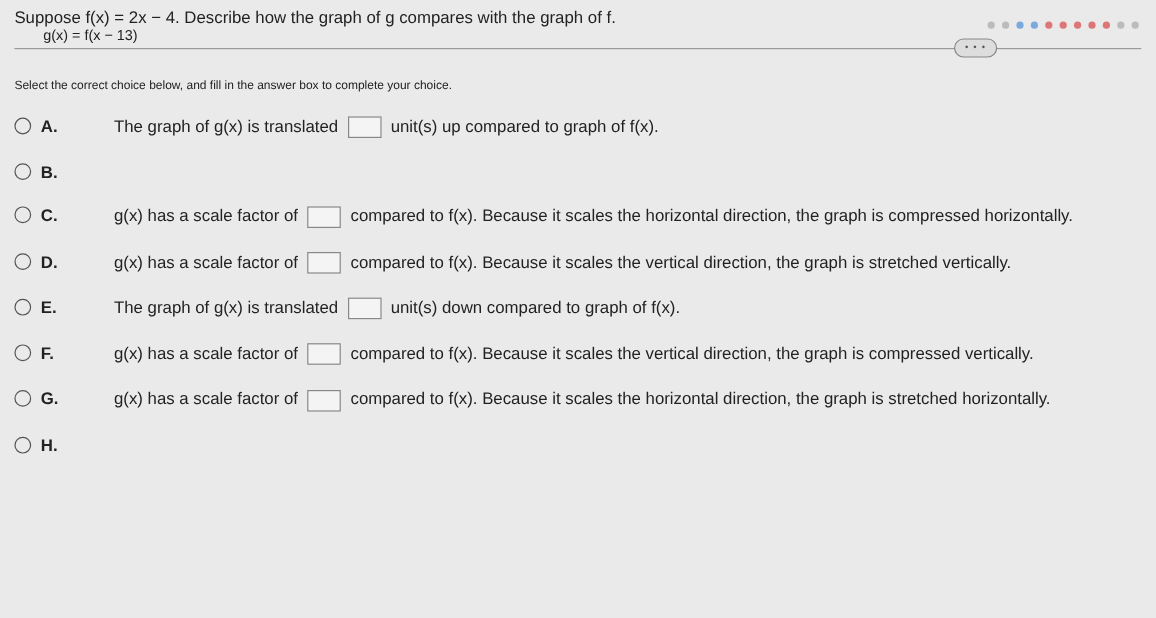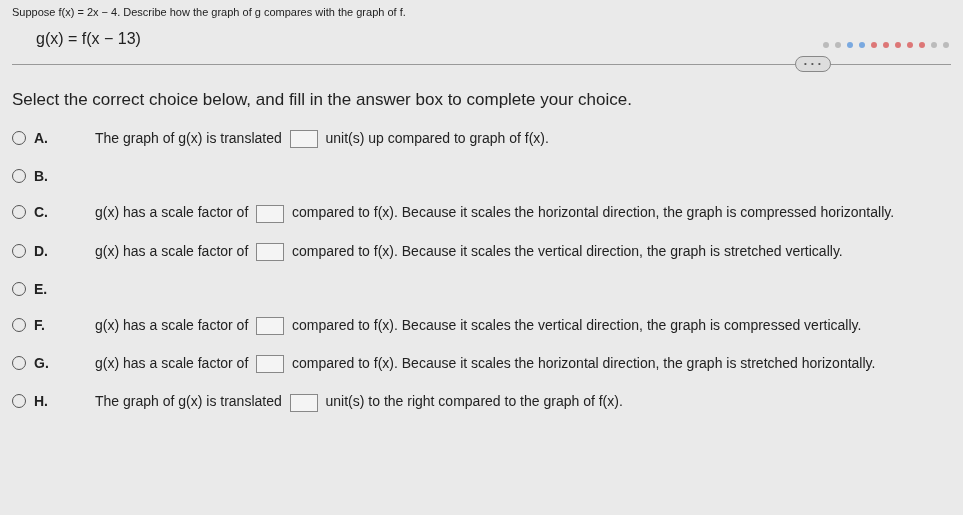--- a/index.html
+++ b/index.html
@@ -1,29 +1,29 @@
 <!DOCTYPE html>
 <html><head>
 <meta charset="utf-8">
 <style>
 * { box-sizing: border-box; margin: 0; padding: 0; }
 body { width: 963px; height: 515px; font-family: Arial, sans-serif; font-size: 14px; background: #e8e8e8; color: #222; overflow: hidden; }
 .page { width: 100%; height: 100%; padding: 6px 12px 10px 12px; background: #eaeaea; }
 .header { margin-bottom: 8px; }
-.q-line { font-size: 11px; margin-bottom: 12px; }
-.formula { margin-left: 24px; font-size: 16px; margin-bottom: 22px; }
+.q-line { font-size: 14px; }
+.formula { margin-left: 24px; font-size: 12px; margin-bottom: 10px; }
 .dots-row { display: flex; justify-content: flex-end; align-items: center; gap: 6px; margin-top: -28px; margin-bottom: 6px; padding-right: 2px; }
 .dot { width: 6px; height: 6px; border-radius: 50%; }
 .dot-grey { background: #bbb; }
 .dot-blue { background: #7aa9e0; }
 .dot-red { background: #d77; }
 .divider-wrap { position: relative; height: 16px; margin-bottom: 18px; }
 .divider { border: none; border-top: 1px solid #999; width: 100%; position: absolute; top: 8px; }
 .chip { position: absolute; right: 120px; top: 0; width: 36px; height: 16px; border: 1px solid #888; border-radius: 8px; background: #ddd; font-size: 8px; text-align: center; line-height: 13px; color: #555; letter-spacing: 1px; }
-.prompt { font-size: 17px; margin-bottom: 20px; }
+.prompt { font-size: 10px; margin-bottom: 20px; }
 .choices { display: flex; flex-direction: column; gap: 20px; }
 .choice { display: flex; align-items: flex-start; gap: 8px; }
 .radio { width: 14px; height: 14px; border: 1.5px solid #555; border-radius: 50%; flex-shrink: 0; margin-top: 1px; }
 .letter { font-weight: bold; width: 18px; flex-shrink: 0; }
 .text { display: inline; margin-left: 35px; }
 .input-box { display: inline-block; width: 28px; height: 18px; border: 1px solid #888; background: #f4f4f4; vertical-align: middle; margin: 0 4px; }
 </style>
 </head>
 <body>
 
@@ -69,30 +69,30 @@
       <span class="text"><span>g(x) has a scale factor of </span><span class="input-box"></span><span> compared to f(x). Because it scales the horizontal direction, the graph is compressed horizontally.</span></span>
     </div>
     <div class="choice">
       <span class="radio"></span>
       <span class="letter">D.</span>
       <span class="text"><span>g(x) has a scale factor of </span><span class="input-box"></span><span> compared to f(x). Because it scales the vertical direction, the graph is stretched vertically.</span></span>
     </div>
     <div class="choice">
       <span class="radio"></span>
       <span class="letter">E.</span>
+      <span class="text"><span>The graph of g(x) is translated </span><span class="input-box"></span><span> unit(s) down compared to graph of f(x).</span></span>
     </div>
     <div class="choice">
       <span class="radio"></span>
       <span class="letter">F.</span>
       <span class="text"><span>g(x) has a scale factor of </span><span class="input-box"></span><span> compared to f(x). Because it scales the vertical direction, the graph is compressed vertically.</span></span>
     </div>
     <div class="choice">
       <span class="radio"></span>
       <span class="letter">G.</span>
       <span class="text"><span>g(x) has a scale factor of </span><span class="input-box"></span><span> compared to f(x). Because it scales the horizontal direction, the graph is stretched horizontally.</span></span>
     </div>
     <div class="choice">
       <span class="radio"></span>
       <span class="letter">H.</span>
-      <span class="text"><span>The graph of g(x) is translated </span><span class="input-box"></span><span> unit(s) to the right compared to the graph of f(x).</span></span>
     </div>
   </div>
 </div>
 
 </body></html>

